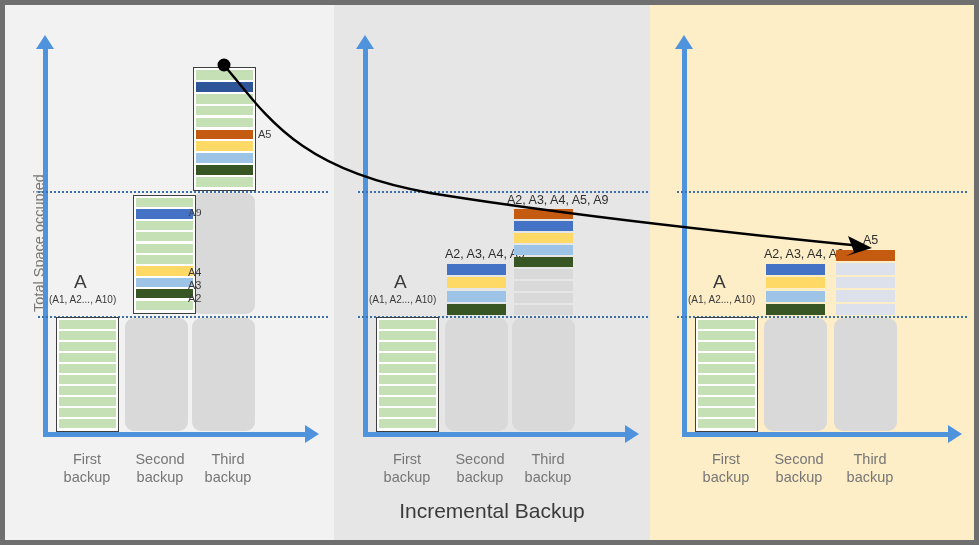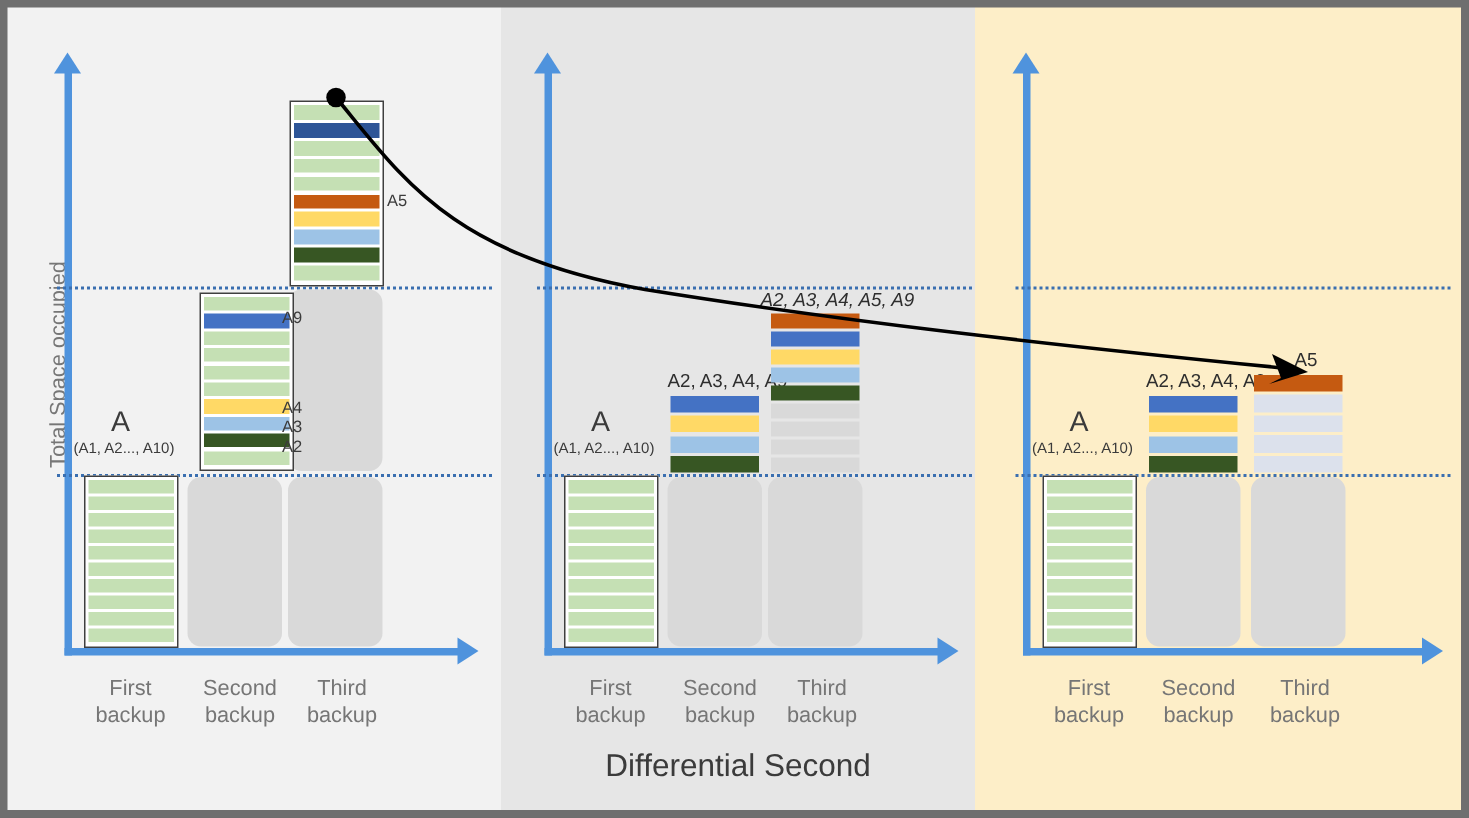--- a/index.html
+++ b/index.html
@@ -84,21 +84,21 @@
         <div class="stripe" style="background: rgb(68, 114, 196); height: 9.22px; margin-bottom: 2.2px;"></div>
         <div class="stripe" style="background: rgb(197, 224, 180); height: 9.22px; margin-bottom: 2.2px;"></div>
         <div class="stripe" style="background: rgb(197, 224, 180); height: 9.22px; margin-bottom: 2.2px;"></div>
         <div class="stripe" style="background: rgb(197, 224, 180); height: 9.22px; margin-bottom: 2.2px;"></div>
         <div class="stripe" style="background: rgb(197, 224, 180); height: 9.22px; margin-bottom: 2.2px;"></div>
         <div class="stripe" style="background: rgb(255, 217, 102); height: 9.22px; margin-bottom: 2.2px;"></div>
         <div class="stripe" style="background: rgb(157, 195, 230); height: 9.22px; margin-bottom: 2.2px;"></div>
         <div class="stripe" style="background: rgb(55, 86, 35); height: 9.22px; margin-bottom: 2.2px;"></div>
         <div class="stripe" style="background: rgb(197, 224, 180); height: 9.22px; margin-bottom: 0px;"></div>
       </div>
-    <div class="lbl" style="left:183px;top:202px;">A9</div>
+    <div class="lbl" style="left:183px;top:202px;font-family:Liberation Serif, serif;">A9</div>
     <div class="lbl" style="left:183px;top:262px;">A4</div>
     <div class="lbl" style="left:183px;top:275px;">A3</div>
     <div class="lbl" style="left:183px;top:288px;">A2</div>
 
     <div class="stack framed" style="left:188px;top:62px;width:63px;height:124px;padding:2px;">
         <div class="stripe" style="background: rgb(197, 224, 180); height: 9.72px; margin-bottom: 2.2px;"></div>
         <div class="stripe" style="background: rgb(46, 85, 151); height: 9.72px; margin-bottom: 2.2px;"></div>
         <div class="stripe" style="background: rgb(197, 224, 180); height: 9.72px; margin-bottom: 2.2px;"></div>
         <div class="stripe" style="background: rgb(197, 224, 180); height: 9.72px; margin-bottom: 2.2px;"></div>
         <div class="stripe" style="background: rgb(197, 224, 180); height: 9.72px; margin-bottom: 2.2px;"></div>
@@ -154,21 +154,21 @@
       </div>
 
     <div class="lbl-set" style="left:111px;top:243px;">A2, A3, A4, A9</div>
     <div class="stack plain" style="left:113px;top:259px;width:59px;height:51px;">
         <div class="stripe" style="background: rgb(68, 114, 196); height: 11.1px; margin-bottom: 2.2px;"></div>
         <div class="stripe" style="background: rgb(255, 217, 102); height: 11.1px; margin-bottom: 2.2px;"></div>
         <div class="stripe" style="background: rgb(157, 195, 230); height: 11.1px; margin-bottom: 2.2px;"></div>
         <div class="stripe" style="background: rgb(55, 86, 35); height: 11.1px; margin-bottom: 0px;"></div>
       </div>
 
-    <div class="lbl-set" style="left:173px;top:189px;font-style:italic;">A2, A3, A4, A5, A9</div>
+    <div class="lbl-set" style="left:173px;top:189px;">A2, A3, A4, A5, A9</div>
     <div class="stack plain" style="left:180px;top:204px;width:59px;height:106px;">
         <div class="stripe" style="background: rgb(197, 90, 17); height: 9.82222px; margin-bottom: 2.2px;"></div>
         <div class="stripe" style="background: rgb(68, 114, 196); height: 9.82222px; margin-bottom: 2.2px;"></div>
         <div class="stripe" style="background: rgb(255, 217, 102); height: 9.82222px; margin-bottom: 2.2px;"></div>
         <div class="stripe" style="background: rgb(157, 195, 230); height: 9.82222px; margin-bottom: 2.2px;"></div>
         <div class="stripe" style="background: rgb(55, 86, 35); height: 9.82222px; margin-bottom: 2.2px;"></div>
         <div class="stripe" style="background: rgb(217, 217, 217); height: 9.82222px; margin-bottom: 2.2px;"></div>
         <div class="stripe" style="background: rgb(217, 217, 217); height: 9.82222px; margin-bottom: 2.2px;"></div>
         <div class="stripe" style="background: rgb(217, 217, 217); height: 9.82222px; margin-bottom: 2.2px;"></div>
         <div class="stripe" style="background: rgb(217, 217, 217); height: 9.82222px; margin-bottom: 0px;"></div>
@@ -180,21 +180,21 @@
     </div>
     <div class="xtick" style="left:101px;top:445px;">
       <div>Second</div>
       <div>backup</div>
     </div>
     <div class="xtick" style="left:169px;top:445px;">
       <div>Third</div>
       <div>backup</div>
     </div>
 
-    <div class="ptitle" style="left:0;top:494px;">Differential Second</div>
+    <div class="ptitle" style="left:0;top:494px;">Incremental Backup</div>
   </div>
 
   <div class="panel" id="panel-incr">
 
     <div class="arrow-up" style="left:25px;top:30px;"></div>
     <div class="axis-v" style="left:32px;top:43px;height:389px;"></div>
     <div class="axis-h" style="left:32px;top:427px;width:268px;"></div>
     <div class="arrow-right" style="left:298px;top:420px;"></div>
 
     <div class="dotted" style="left:27px;top:186px;width:290px;"></div>

